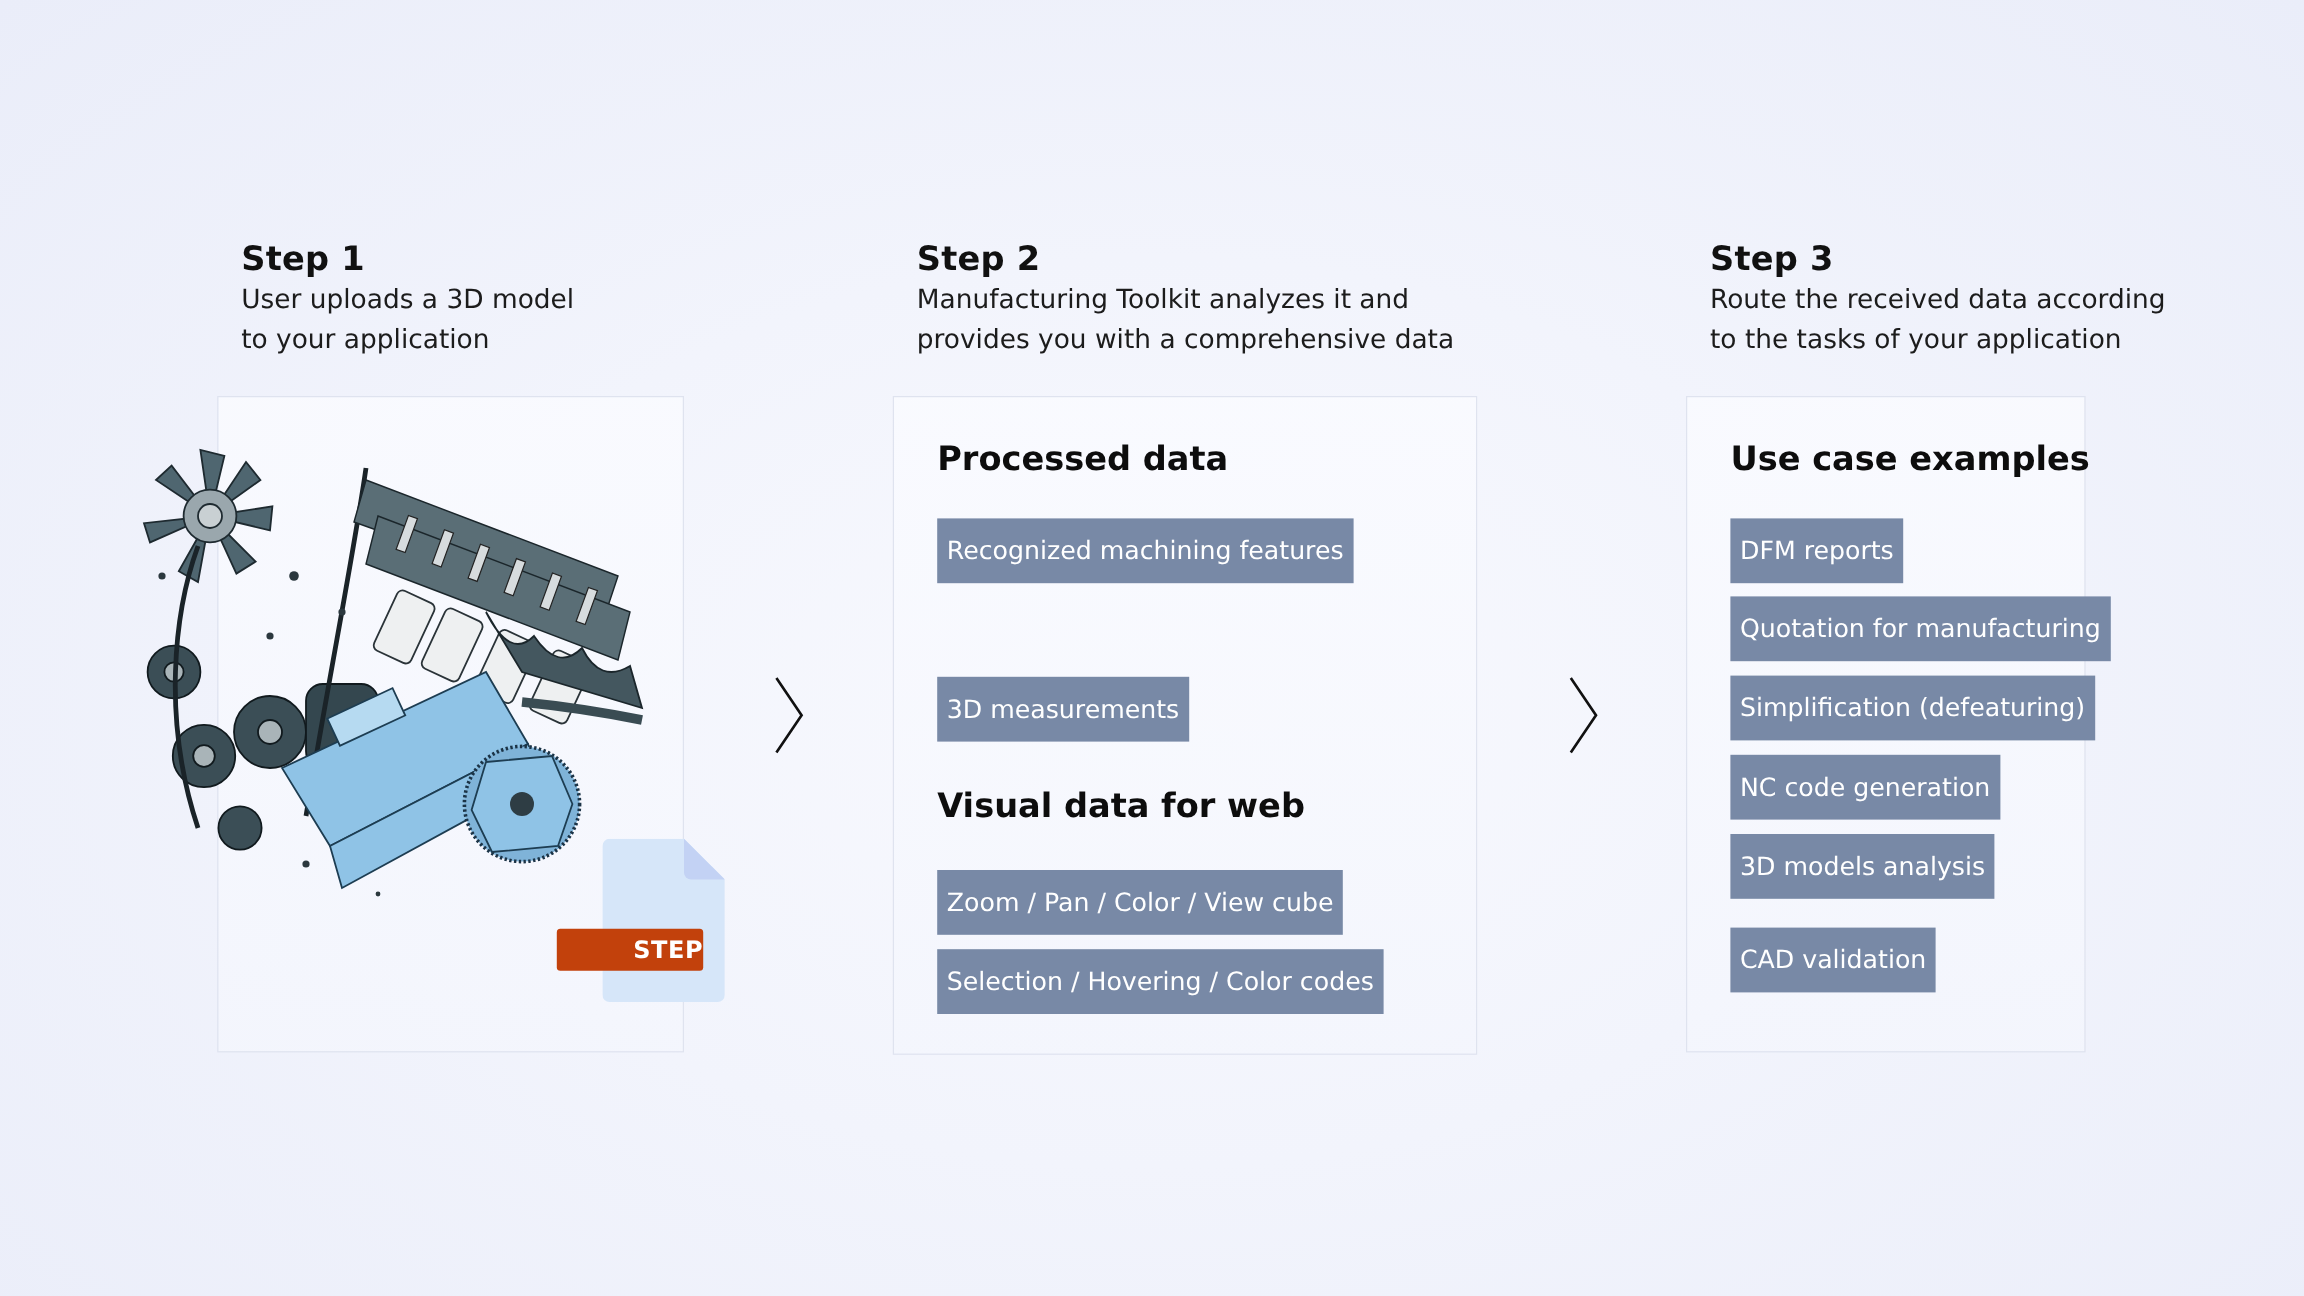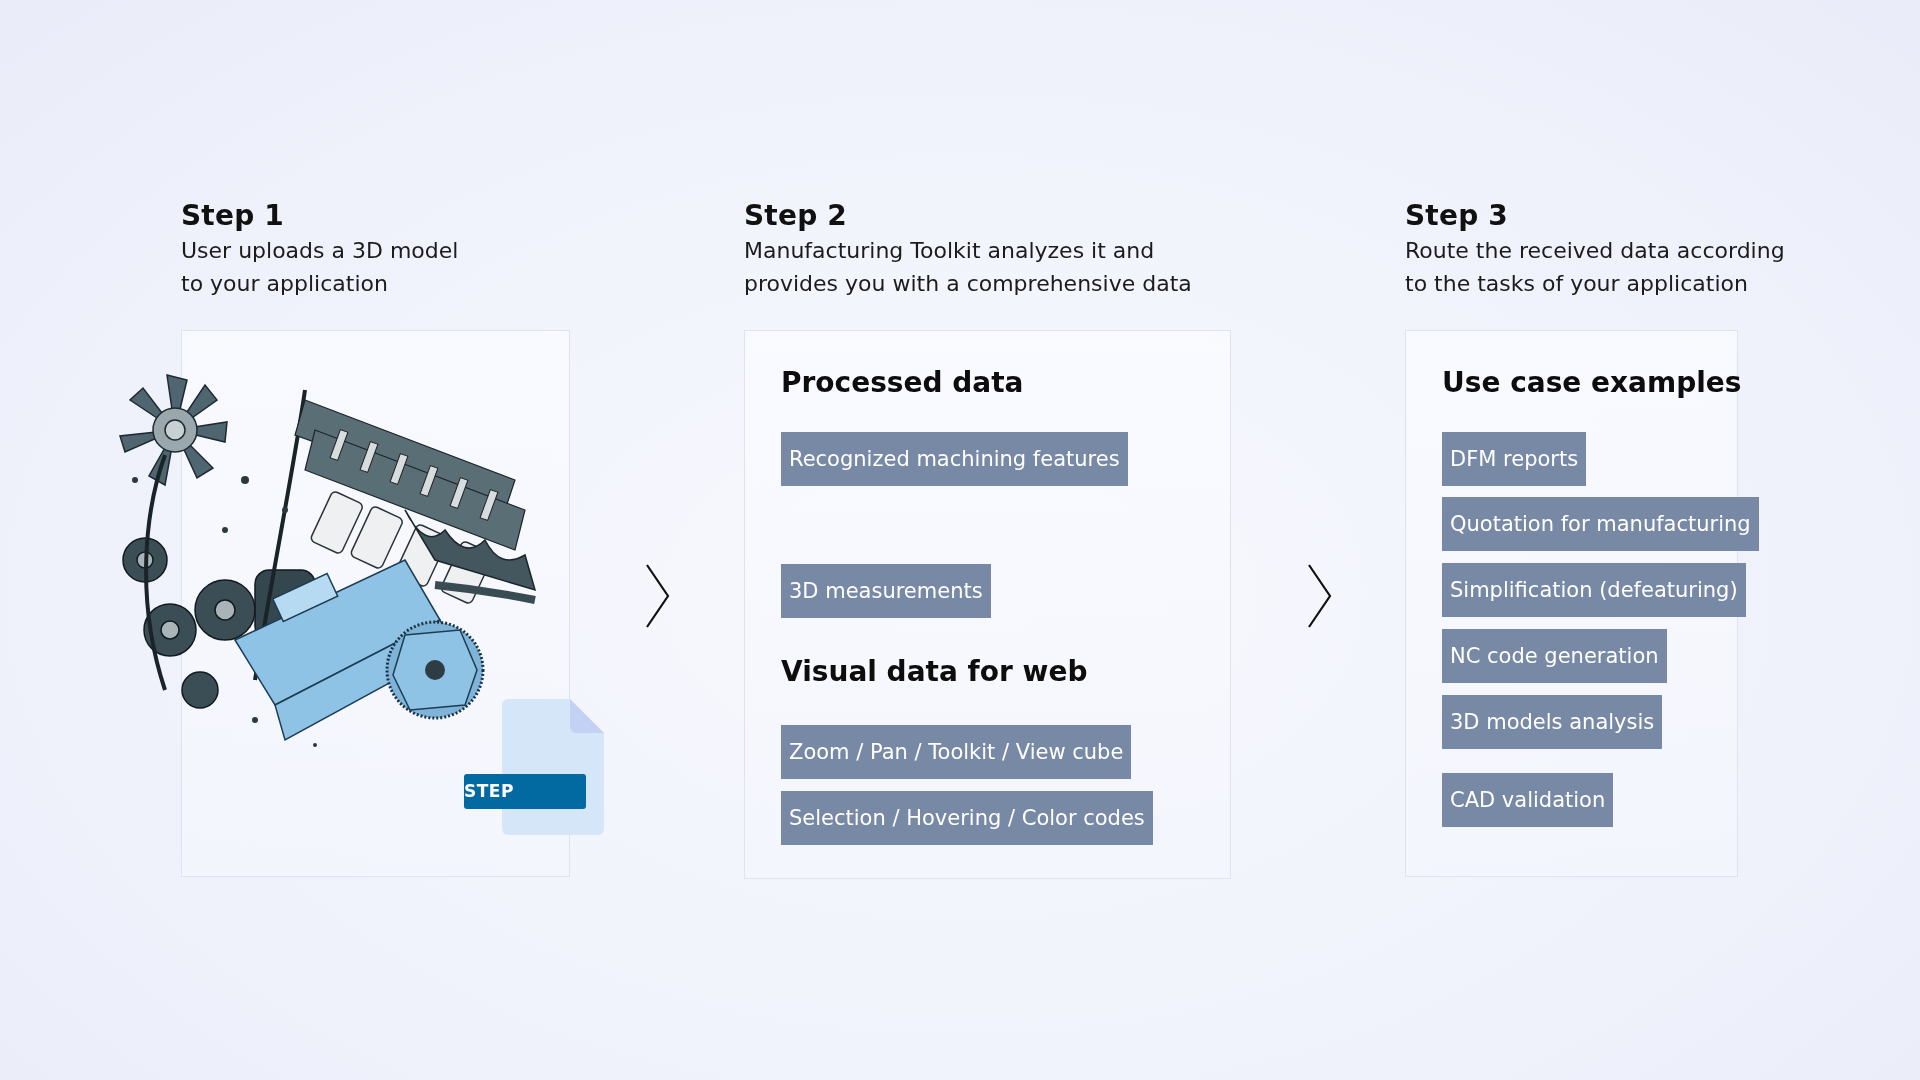--- a/index.html
+++ b/index.html
@@ -3,42 +3,42 @@
 <meta charset="utf-8">
 <style>
   * { box-sizing: border-box; margin: 0; padding: 0; }
   html, body { width: 1920px; height: 1080px; overflow: hidden; }
   body {
     font-family: "DejaVu Sans", sans-serif;
     background: radial-gradient(ellipse at 50% 55%, #f8f9fe 0%, #f2f4fc 45%, #eaedf9 100%);
     color: #111;
     position: relative;
   }
-  .step-header { position: absolute; top: 198px; }
+  .step-header { position: absolute; top: 198px; margin-left: 20px; }
   .step-title { font-size: 28px; font-weight: bold; line-height: 36px; color: #111; letter-spacing: 0.2px; }
   .step-desc { font-size: 22px; line-height: 33px; color: #1c1c1c; margin-top: 0px; white-space: nowrap; }
   .card {
     position: absolute; top: 330px;
     border: 1px solid #dfe3ef;
     background: linear-gradient(180deg, rgba(250,251,255,0.85) 0%, rgba(244,246,253,0.85) 100%);
   }
   .card-heading { position: absolute; left: 36px; font-size: 28px; font-weight: bold; color: #0d0d0d; line-height: 36px; white-space: nowrap; }
   .chip {
     position: absolute; left: 36px; height: 54px;
     background: #7889a6; color: #ffffff;
     font-size: 21px; line-height: 54px;
     padding: 0 8px; white-space: nowrap;
   }
   .arrow { position: absolute; width: 30px; height: 70px; }
   .engine { position: absolute; left: 105px; top: 360px; width: 460px; height: 400px; }
   .file-icon { position: absolute; left: 502px; top: 699px; width: 102px; height: 136px; }
   .step-badge {
     position: absolute; left: 464px; top: 774px; width: 122px; height: 35px;
-    background: #0369a1; color: #fff; border-radius: 3px;
-    font-size: 17px; font-weight: bold; line-height: 35px; text-align: left; letter-spacing: 0.5px;
+    background: #c2410c; color: #fff; border-radius: 3px;
+    font-size: 20px; font-weight: bold; line-height: 35px; text-align: right; letter-spacing: 0.5px;
   }
 </style>
 </head>
 <body>
 
 <div class="step-header" style="left:181px;">
   <div class="step-title">Step 1</div>
   <div class="step-desc">User uploads a 3D model</div>
   <div class="step-desc">to your application</div>
 </div>
@@ -137,21 +137,21 @@
 <svg class="arrow" style="left:642px; top:561px;" viewBox="0 0 30 70">
   <polyline points="5,4 26,35 5,66" fill="none" stroke="#111" stroke-width="2.2"></polyline>
 </svg>
 
 <div class="card" style="left:744px; width:487px; height:549px;">
   <div class="card-heading" style="top:34px;">Processed data</div>
   <div class="chip" style="top:101px;">Recognized machining features</div>
   <div class="chip" style="top:233px;">3D measurements</div>
 
   <div class="card-heading" style="top:323px;">Visual data for web</div>
-  <div class="chip" style="top:394px;">Zoom / Pan / Toolkit / View cube</div>
+  <div class="chip" style="top:394px;">Zoom / Pan / Color / View cube</div>
   <div class="chip" style="top:460px;">Selection / Hovering /  Color codes</div>
 </div>
 
 <svg class="arrow" style="left:1304px; top:561px;" viewBox="0 0 30 70">
   <polyline points="5,4 26,35 5,66" fill="none" stroke="#111" stroke-width="2.2"></polyline>
 </svg>
 
 <div class="card" style="left:1405px; width:333px; height:547px;">
   <div class="card-heading" style="top:34px;">Use case examples</div>
   <div class="chip" style="top:101px;">DFM reports</div>

